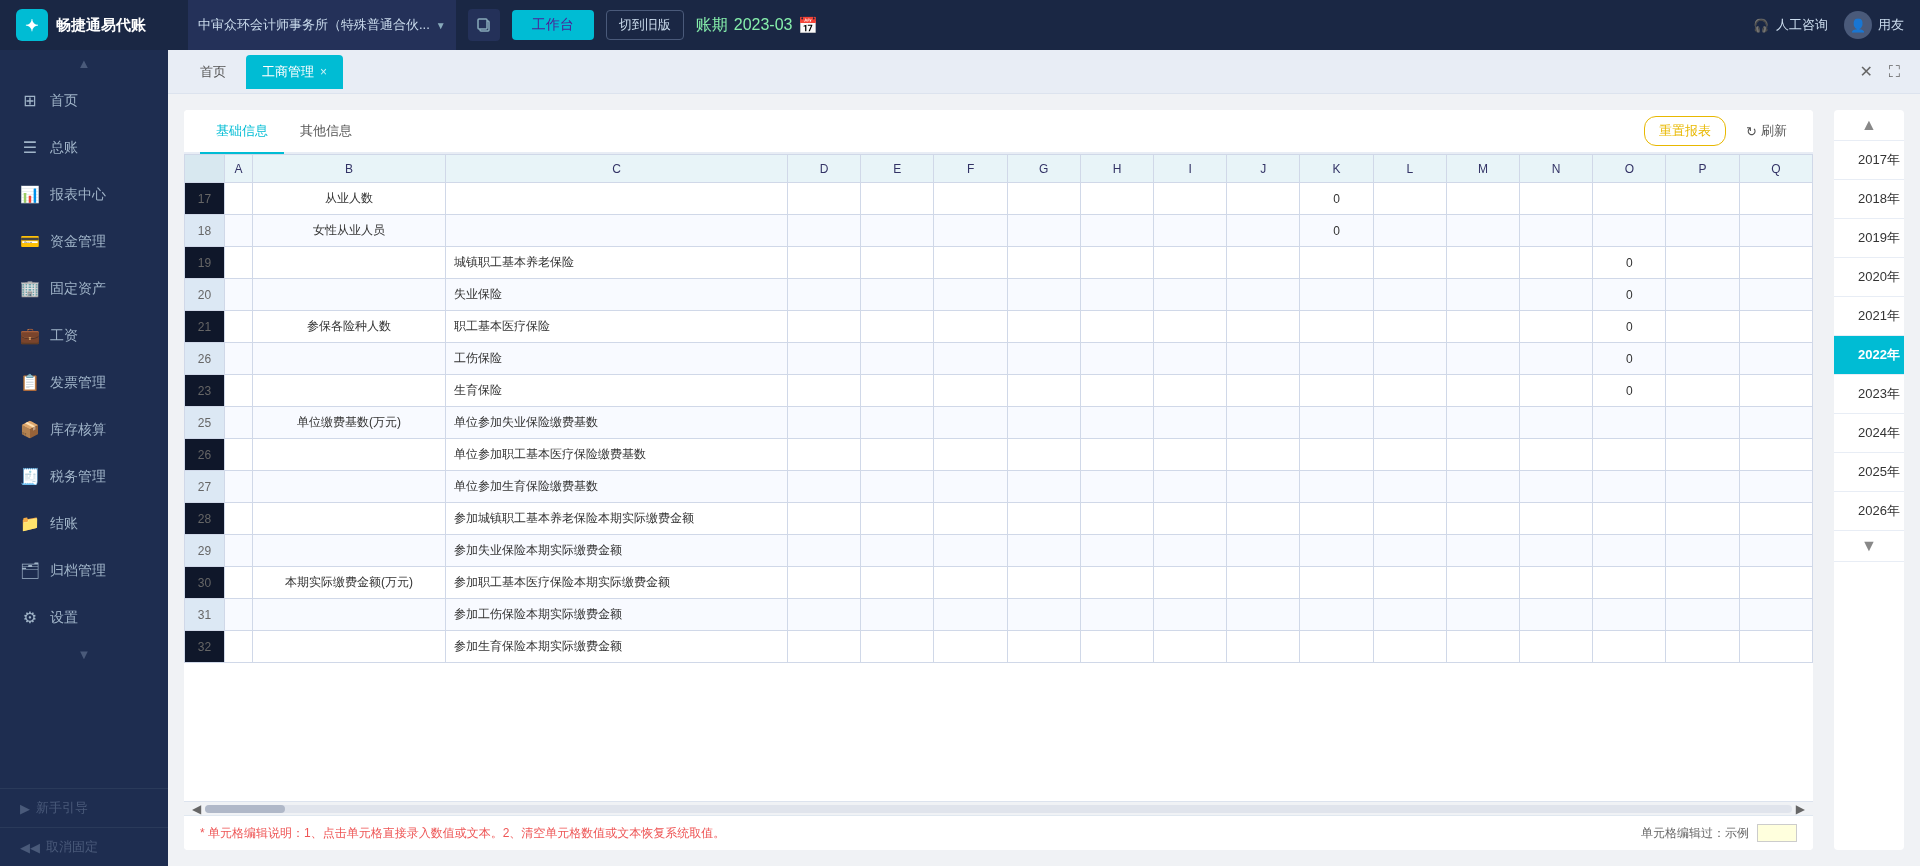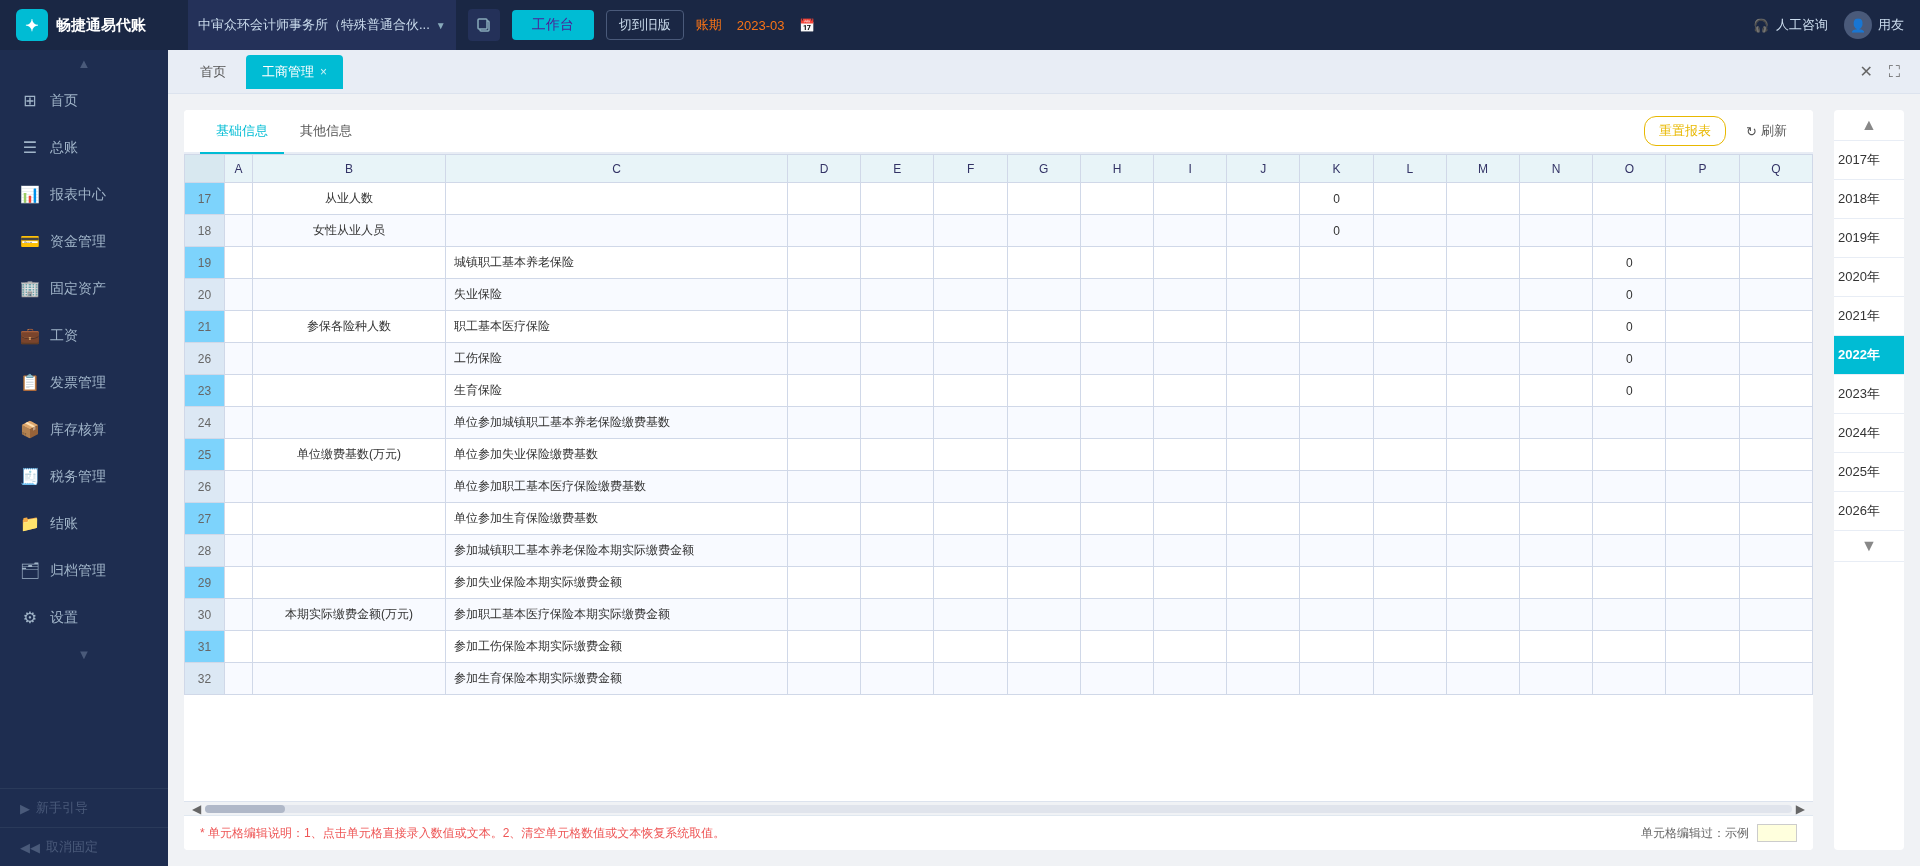--- a/index.html
+++ b/index.html
@@ -11,21 +11,21 @@
       background: #1a2744; color: #fff; padding: 0 16px; gap: 12px;
     }
     .logo-area { display: flex; align-items: center; gap: 8px; min-width: 160px; }
     .logo-icon { width: 32px; height: 32px; background: #00bcd4; border-radius: 6px; display: flex; align-items: center; justify-content: center; color: #fff; font-size: 16px; font-weight: bold; }
     .logo-text { color: #fff; font-size: 15px; font-weight: bold; }
     .company-selector { display: flex; align-items: center; gap: 6px; background: #243159; border-radius: 4px; padding: 20px 10px; cursor: pointer; color: #cde; font-size: 13px; }
     .company-selector .chevron { color: #8ab; font-size: 10px; }
     .copy-icon { width: 32px; height: 32px; display: flex; align-items: center; justify-content: center; background: #243159; border-radius: 4px; cursor: pointer; color: #8ab; font-size: 16px; }
     .workbench-btn { background: #00bcd4; color: #4c1d95; border: none; border-radius: 4px; padding: 6px 20px; font-size: 14px; cursor: pointer; font-family: inherit; }
     .old-version-btn { background: transparent; color: #cde; border: 1px solid #4a5a7a; border-radius: 4px; padding: 5px 12px; font-size: 13px; cursor: pointer; font-family: inherit; }
-    .period-label { color: #f97316; font-size: 13px; display: flex; align-items: center; gap: 15px; }
+    .period-label { color: #86efac; font-size: 16px; display: flex; align-items: center; gap: 6px; }
     .topbar-right { margin-left: auto; display: flex; align-items: center; gap: 16px; }
     .consult-btn { display: flex; align-items: center; gap: 6px; color: #cde; cursor: pointer; font-size: 13px; }
     .user-area { display: flex; align-items: center; gap: 6px; color: #cde; cursor: pointer; font-size: 13px; }
     .user-avatar { width: 28px; height: 28px; background: #4a5a7a; border-radius: 50%; display: flex; align-items: center; justify-content: center; color: #cde; font-size: 13px; }
 
     
     .main-layout { display: flex; height: 816px; }
 
     
     .sidebar { width: 168px; background: #1e2d50; display: flex; flex-direction: column; color: #8ab; flex-shrink: 0; }
@@ -59,34 +59,34 @@
     .reset-report-btn { border: 1px solid #e8b800; color: #e8b800; background: #fff; border-radius: 12px; padding: 5px 14px; cursor: pointer; font-size: 13px; font-family: inherit; }
     .refresh-btn { display: flex; align-items: center; gap: 4px; color: #555; cursor: pointer; font-size: 13px; padding: 5px 10px; }
 
     
     .spreadsheet-wrapper { flex: 1; overflow: auto; position: relative; }
     .spreadsheet { width: 100%; border-collapse: collapse; }
     .spreadsheet th, .spreadsheet td { border: 1px solid #d0d8e8; font-size: 12px; }
     .spreadsheet thead th { background: #e8f4f8; color: #336; font-weight: normal; text-align: center; padding: 4px 6px; height: 28px; position: sticky; top: 0; z-index: 2; }
     .spreadsheet thead th.row-num-header { background: #d8e8f0; width: 40px; }
     .spreadsheet td { padding: 4px 8px; height: 32px; background: #fff; color: #333; }
-    .spreadsheet td.row-num { background: #7dd3fc; text-align: center; color: #666; font-size: 12px; width: 40px; }
+    .spreadsheet td.row-num { background: #0f172a; text-align: center; color: #666; font-size: 12px; width: 40px; }
     .spreadsheet td.centered { text-align: center; }
     .spreadsheet tr:nth-child(even) td { background: #f8faff; }
     .spreadsheet tr:nth-child(even) td.row-num { background: #dce8f4; }
 
     
     .bottom-bar { background: #fff; border-top: 1px solid #e0e8f0; padding: 8px 16px; display: flex; align-items: center; justify-content: space-between; font-size: 12px; }
     .bottom-note { color: #e55; }
     .cell-edit-info { display: flex; align-items: center; gap: 8px; color: #666; }
     .cell-sample { width: 40px; height: 18px; background: #ffd; border: 1px solid #ccc; display: inline-block; }
 
     
     .right-panel { width: 70px; background: #fff; border-radius: 4px; display: flex; flex-direction: column; align-items: center; overflow: hidden; }
-    .year-btn { width: 100%; text-align: left; padding: 10px 4px; cursor: pointer; font-size: 13px; color: #333; border-bottom: 1px solid #e8edf5; }
+    .year-btn { width: 100%; text-align: right; padding: 10px 4px; cursor: pointer; font-size: 13px; color: #333; border-bottom: 1px solid #e8edf5; }
     .year-btn.active { background: #00bcd4; color: #fff; font-weight: bold; }
     .year-scroll-btn { width: 100%; text-align: center; padding: 6px; cursor: pointer; color: #888; font-size: 16px; border-bottom: 1px solid #e8edf5; }
 
     
     .h-scrollbar { height: 14px; background: #f0f2f5; border-top: 1px solid #dce3ee; display: flex; align-items: center; padding: 0 4px; }
     .h-scrollbar-track { flex: 1; height: 8px; background: #e0e4ec; border-radius: 4px; position: relative; }
     .h-scrollbar-thumb { width: 80px; height: 8px; background: #b0b8c8; border-radius: 4px; position: absolute; left: 0; }
     .h-scroll-arrow { cursor: pointer; color: #666; font-size: 12px; padding: 0 4px; }
   </style>
 </head>
@@ -386,40 +386,20 @@
                 <td></td>
                 <td></td>
                 <td></td>
                 <td></td>
                 <td></td>
                 <td class="centered">0</td>
                 <td></td>
                 <td></td>
               </tr>
 
-              <tr>
-                <td class="row-num">24</td>
-                <td></td>
-                <td></td>
-                <td>单位参加城镇职工基本养老保险缴费基数</td>
-                <td></td>
-                <td></td>
-                <td></td>
-                <td></td>
-                <td></td>
-                <td></td>
-                <td></td>
-                <td></td>
-                <td></td>
-                <td></td>
-                <td></td>
-                <td></td>
-                <td></td>
-                <td></td>
-              </tr>
 
               <tr>
                 <td class="row-num">25</td>
                 <td></td>
                 <td class="centered">单位缴费基数(万元)</td>
                 <td>单位参加失业保险缴费基数</td>
                 <td></td>
                 <td></td>
                 <td></td>
                 <td></td>

